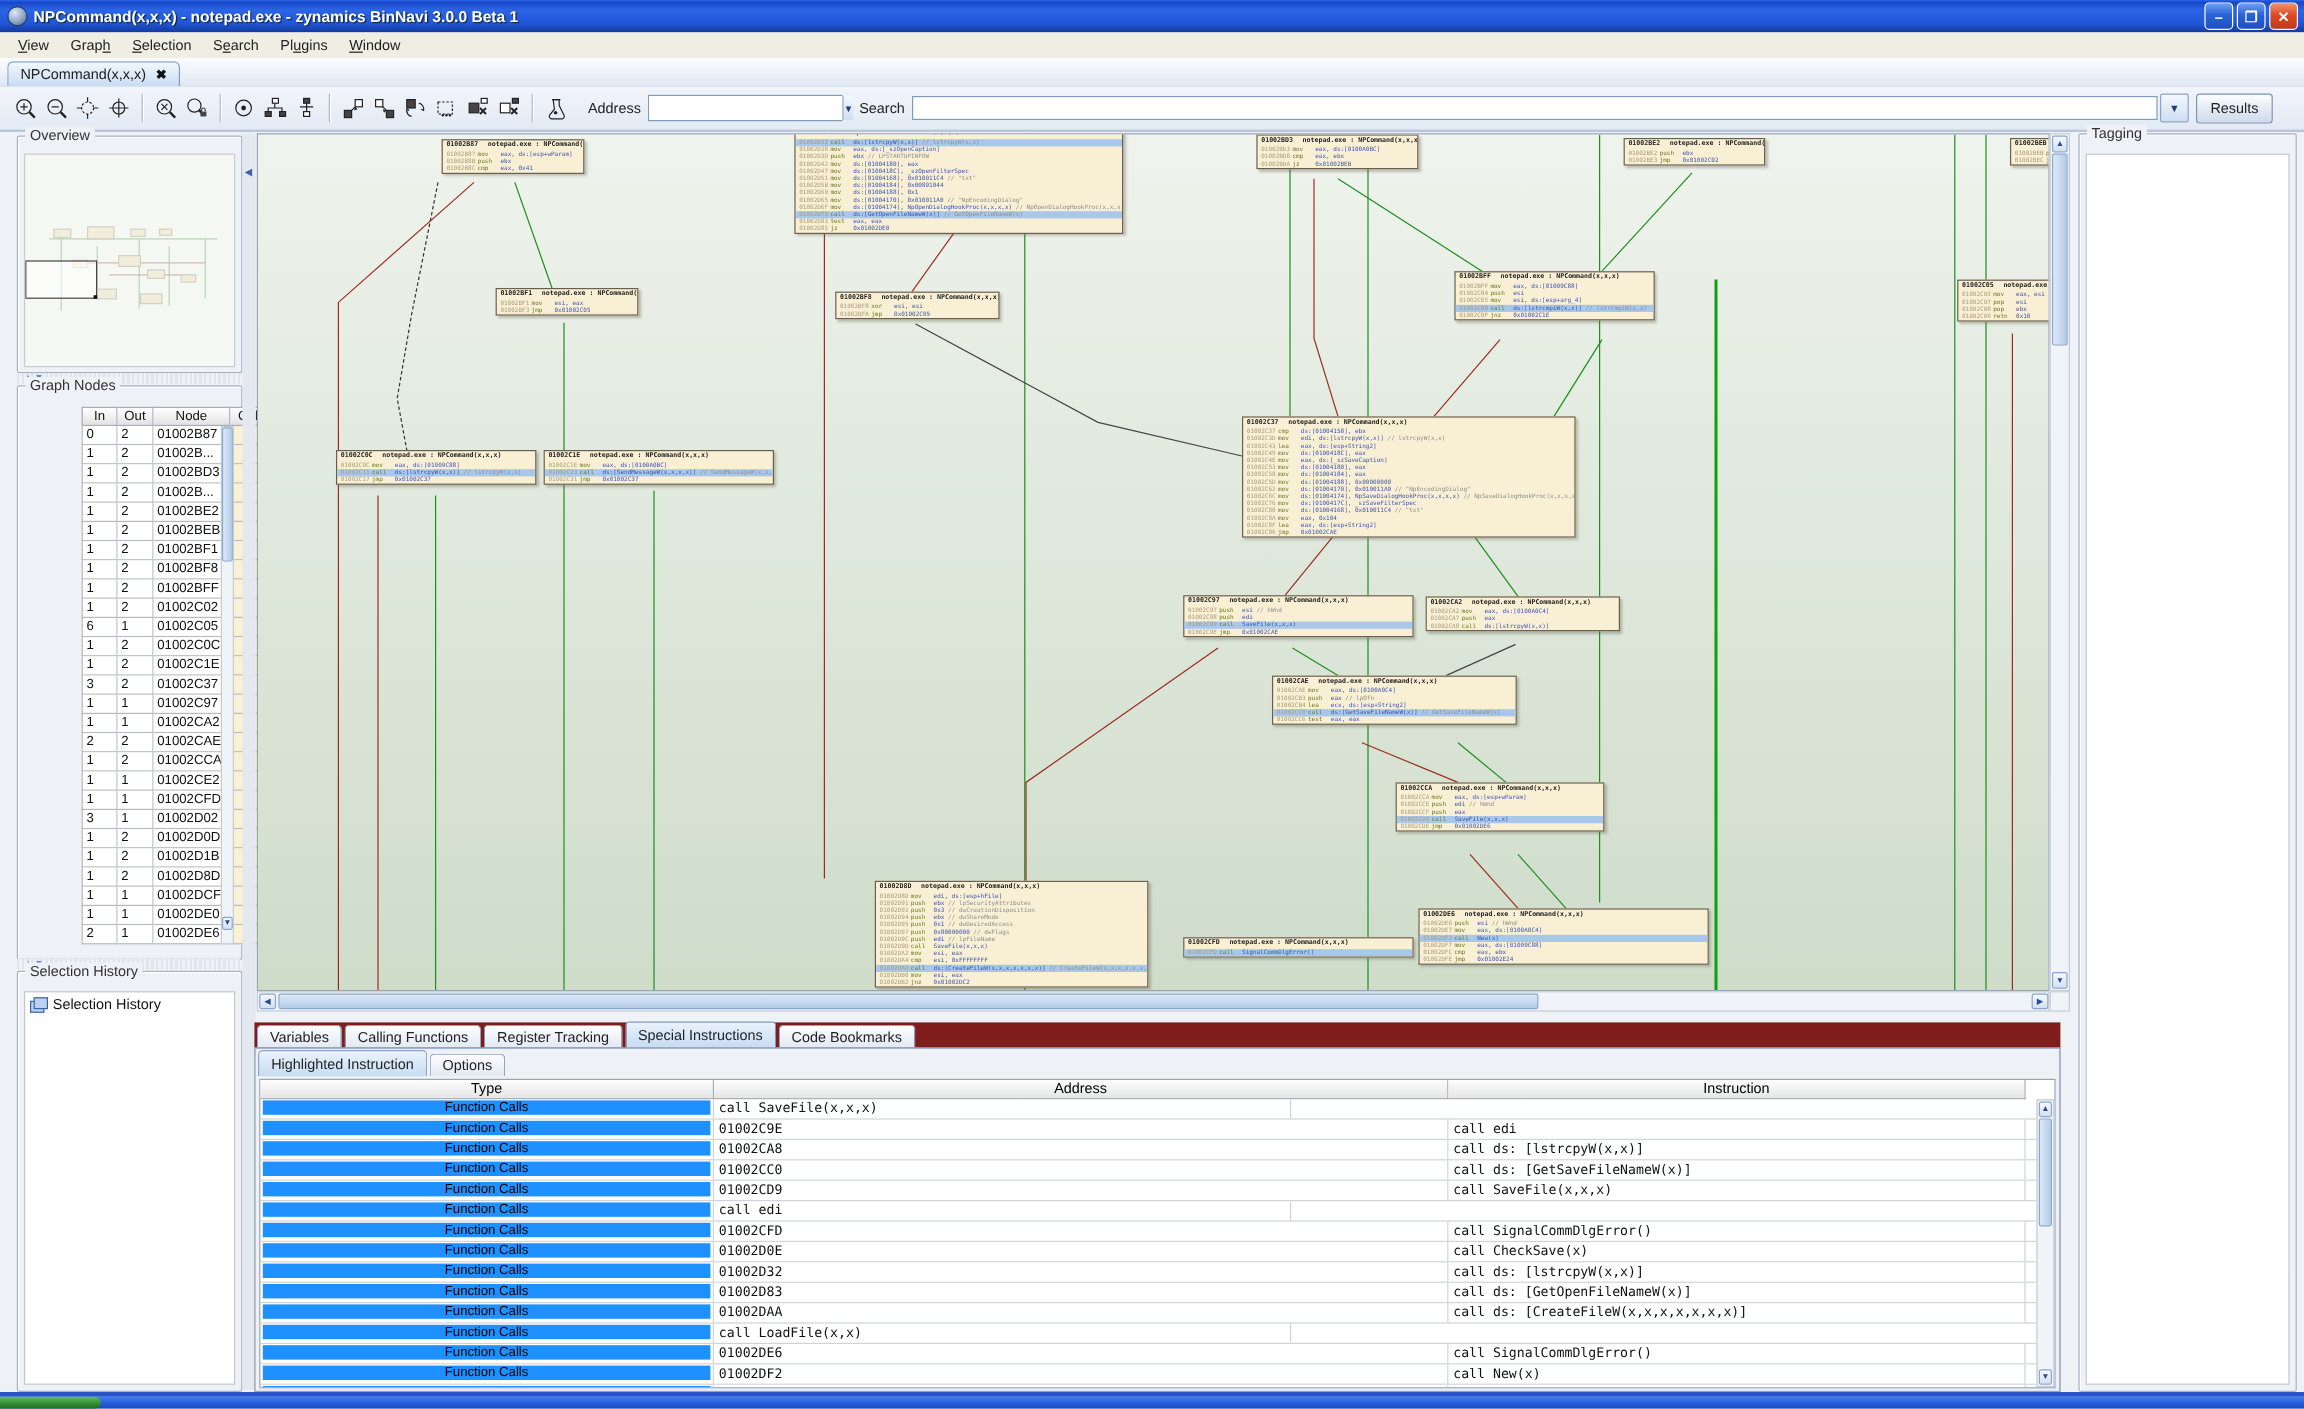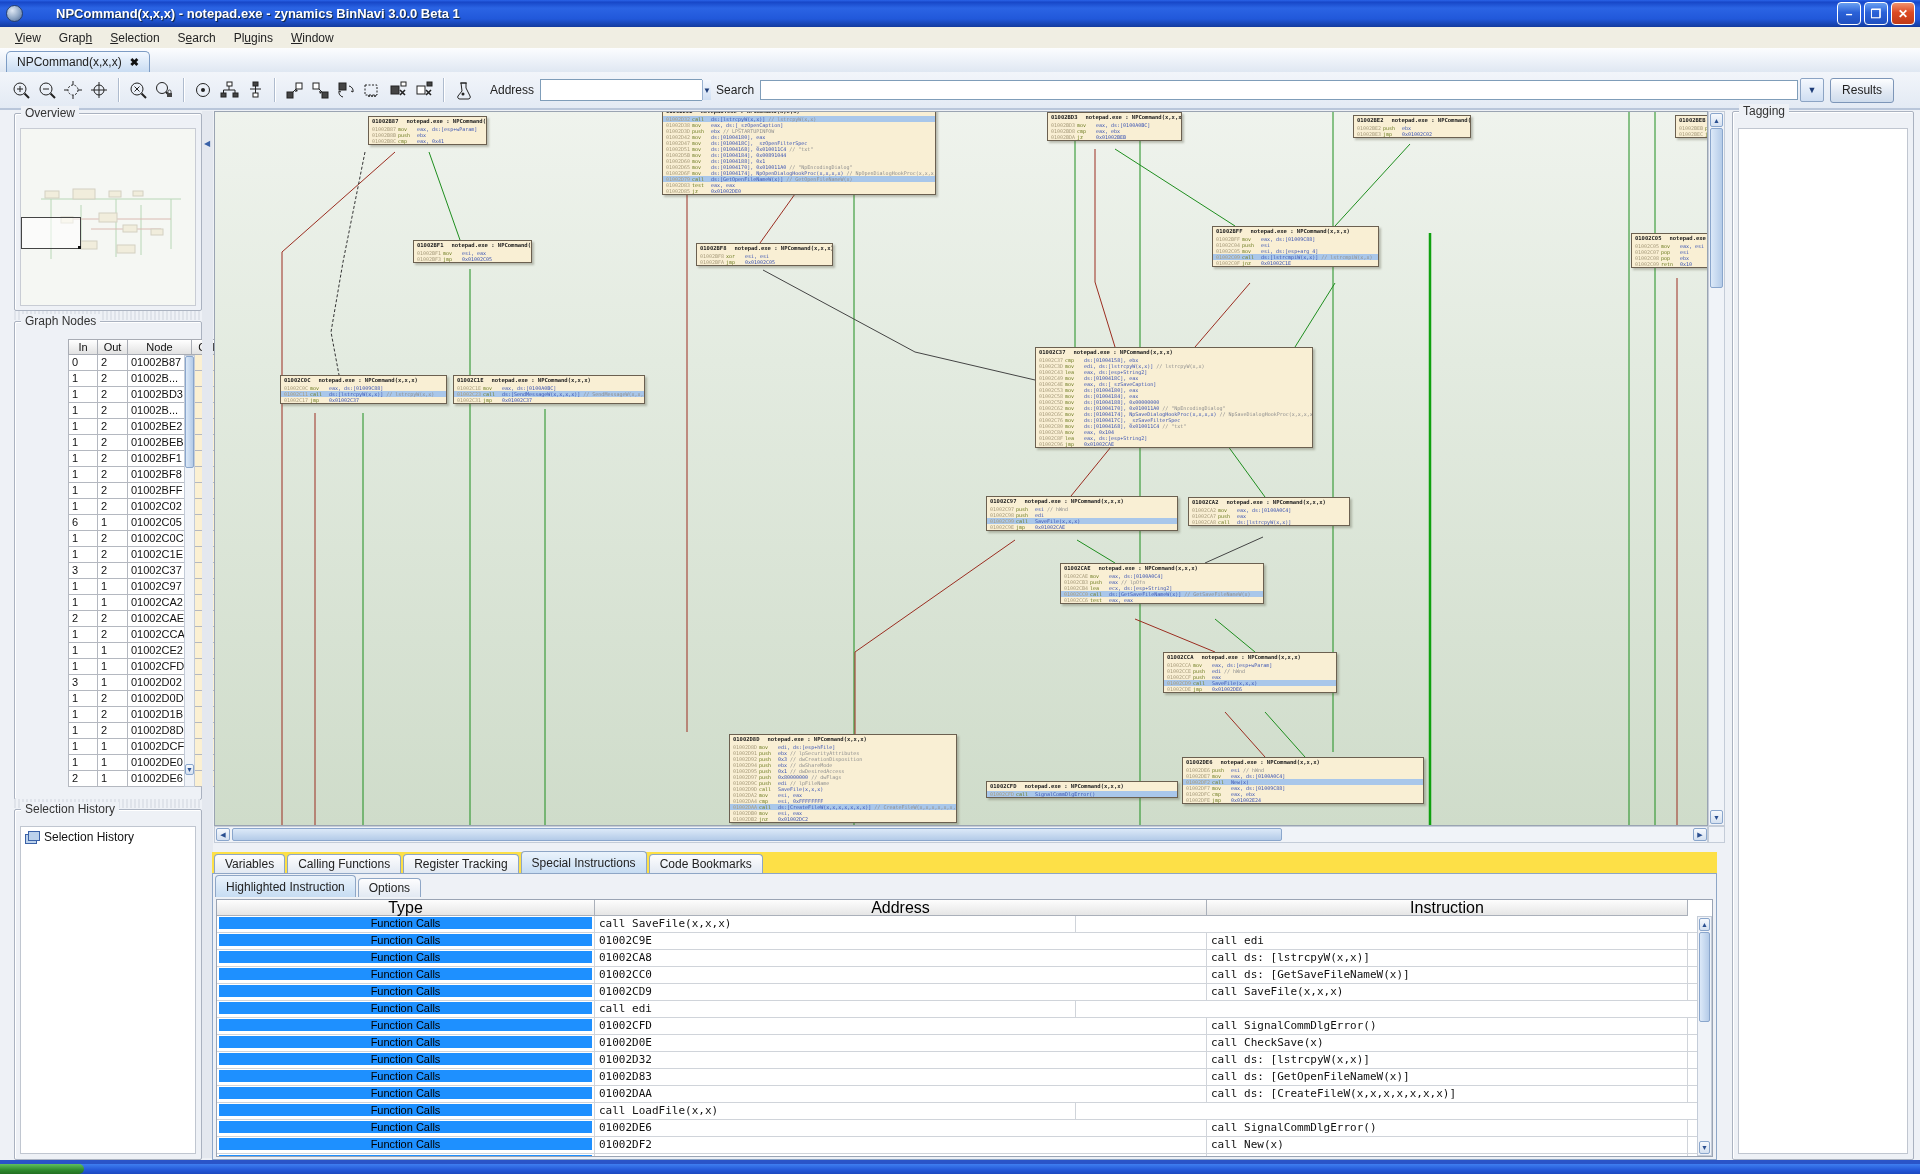--- a/index.html
+++ b/index.html
@@ -4,21 +4,21 @@
 <style>
   html,body{margin:0;padding:0;width:1920px;height:1174px;overflow:hidden;
     font-family:"Liberation Sans",sans-serif;background:#eef1f6;position:relative;}
   .abs{position:absolute;}
   
   #titlebar{left:0;top:0;width:1920px;height:27px;
     background:linear-gradient(180deg,#2a63e8 0%,#1747c8 8%,#2b64e4 30%,#2158da 70%,#123a9e 100%);
     display:flex;align-items:center;color:#fff;font-weight:bold;font-size:13px;}
   #app-icon{width:15px;height:15px;border-radius:50%;margin:0 5px 0 6px;
     background:radial-gradient(circle at 35% 30%,#dfe8f4,#8ea6c4 55%,#4a618a);border:1px solid #26406e;}
-  #title-text{text-shadow:1px 1px 1px #123;white-space:nowrap;margin-left:28px;}
+  #title-text{text-shadow:1px 1px 1px #123;white-space:nowrap;}
   #win-buttons{margin-left:auto;display:flex;gap:3px;margin-right:5px;}
   .winbtn{width:22px;height:21px;border:1px solid #fff;border-radius:4px;color:#fff;
     font-size:12px;font-weight:bold;display:flex;align-items:center;justify-content:center;
     background:linear-gradient(180deg,#69a0f2,#2b62d8 45%,#1f4fc0);}
   .winbtn.close{background:linear-gradient(180deg,#f0926e,#dd4a24 45%,#c03a18);}
   
   #menubar{left:0;top:27px;width:1920px;height:21px;background:#f0eee3;border-bottom:1px solid #d4d2c6;
     display:flex;align-items:center;padding-left:6px;font-size:12px;color:#222;}
   .menu-item{padding:2px 9px;}
   .menu-item u{text-decoration:underline;}
@@ -89,28 +89,28 @@
   #edge-layer{position:absolute;left:0;top:0;}
   .gnode{position:absolute;background:#f9efd4;border:1px solid #6b6050;box-shadow:2px 2px 2px rgba(90,90,70,.35);
     font-family:"DejaVu Sans Mono",monospace;font-size:5px;line-height:6px;white-space:nowrap;overflow:hidden;}
   .gnode .nhead{font-weight:bold;color:#222;font-size:5.5px;line-height:9px;padding:0 3px;display:flex;gap:8px;}
   .nline{padding:0 3px;color:#3c55b4;}
   .nline.hl{background:#a9c7ea;}
   .nline .la{color:#a89c7c;display:inline-block;width:26px;}
   .nline .lm{color:#6b7a1e;display:inline-block;min-width:16px;}
   .nline .lc{color:#8f8f8f;}
   
-  #bottom{left:212px;top:852px;width:1505px;height:308px;background:#fde047;}
+  #bottom{left:212px;top:852px;width:1505px;height:308px;background:#7f1d1d;}
   .tabrow{display:flex;height:21px;align-items:flex-end;gap:2px;padding-left:2px;}
   .tab{height:18px;padding:0 10px;border:1px solid #8ea6c6;border-bottom:none;border-radius:4px 4px 0 0;
     background:linear-gradient(180deg,#fdfdfe,#e2e9f2);font-size:12px;color:#222;display:flex;align-items:center;}
   .tab.active{height:21px;background:linear-gradient(180deg,#eaf3fc,#c6dcf2);position:relative;z-index:2;text-align:right;}
   #bt-panel{position:absolute;left:0;top:21px;right:0;bottom:0;border:1px solid #8ea6c6;background:#eef1f6;box-sizing:border-box;}
   #bt-table{position:absolute;left:3px;top:25px;right:3px;bottom:2px;background:#fff;border:1px solid #9aa4b4;overflow:hidden;}
-  .bt-header{display:flex;height:16px;font-size:16px;}
+  .bt-header{display:flex;height:16px;font-size:12px;}
   .bt-header div{background:linear-gradient(180deg,#fdfdfd,#e6e6e6);border-right:1px solid #aab0ba;border-bottom:1px solid #aab0ba;
     text-align:center;line-height:15px;box-sizing:border-box;}
   .bt-row{display:flex;height:16px;border-bottom:1px solid #d0d4da;font-size:11px;}
   .bt-row .cell{border-right:1px solid #d0d4da;box-sizing:border-box;overflow:hidden;white-space:nowrap;}
   .w-type{width:378px;} .w-addr{width:612px;} .w-ins{width:481px;}
   .fc-bar{margin:1px 2px;height:12px;background:#1e90ff;color:#000;text-align:center;font-size:11px;line-height:12px;}
   .mono{font-family:"DejaVu Sans Mono",monospace;font-size:11px;line-height:15px;padding-left:4px;color:#111;}
   
   #tagging-inner{left:5px;top:16px;right:5px;bottom:5px;background:#fff;border:1px solid #c0c6d0;}
   

